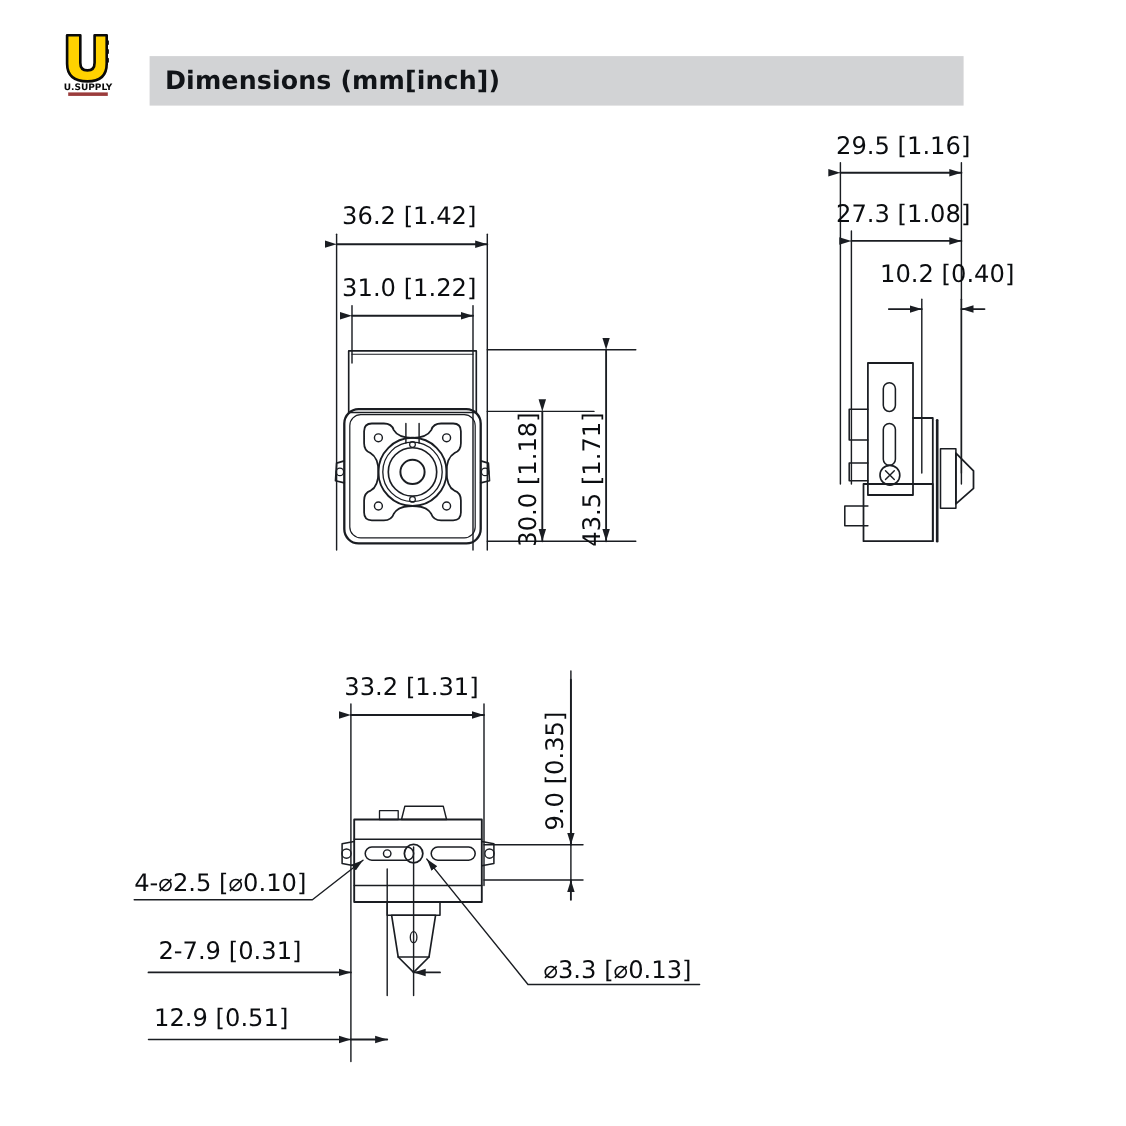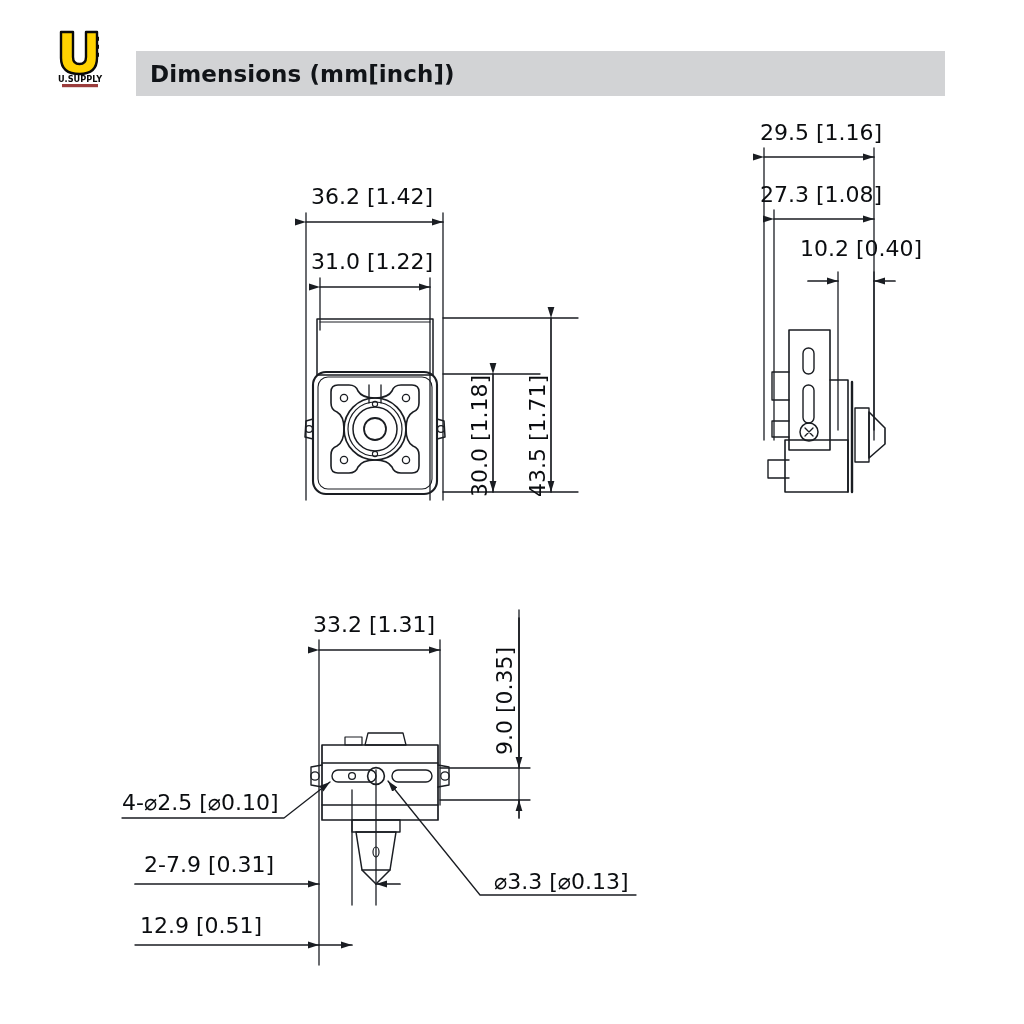--- a/index.html
+++ b/index.html
@@ -30,21 +30,21 @@
     top: 28px;
     width: 52px;
     height: 62px;
   }
   #logo svg { display: block; }
 
   #title-bar {
     position: absolute;
     left: 108px;
     top: 51px;
-    width: 809px;
+    width: 740px;
     height: 45px;
     background: #d2d3d5;
   }
   #title-text {
     position: absolute;
     left: 14px;
     top: 50%;
     transform: translateY(-50%);
     font-size: 23px;
     font-weight: bold;

